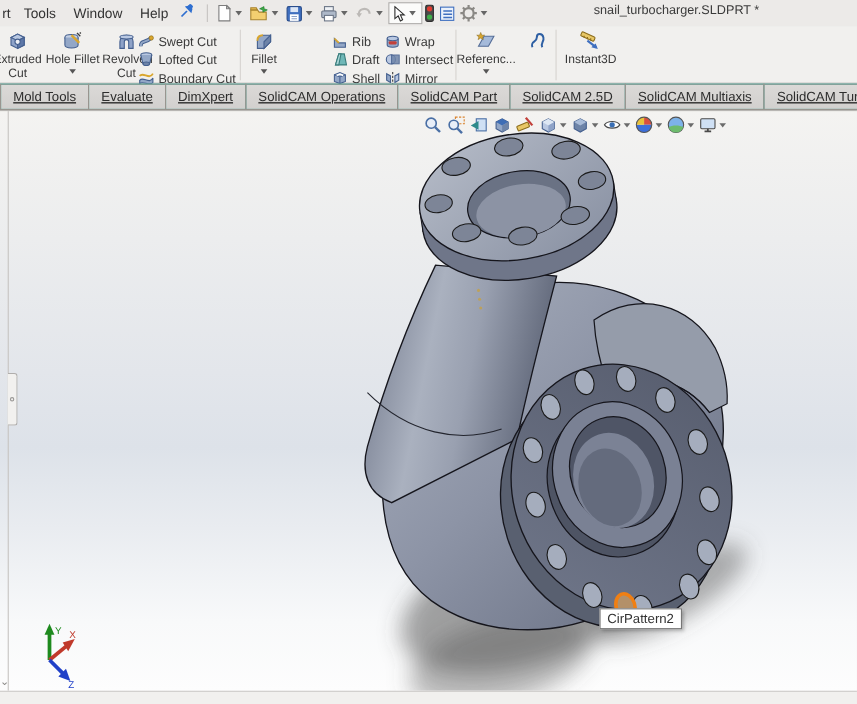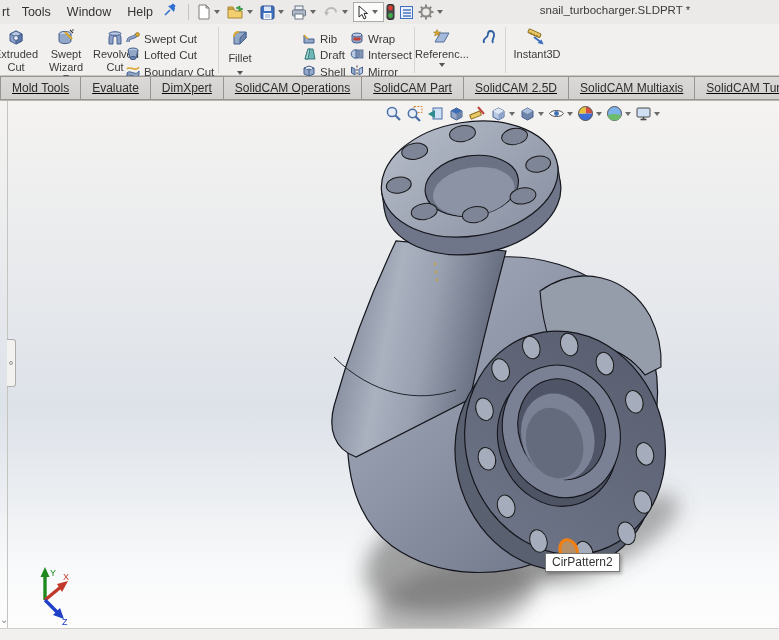--- a/index.html
+++ b/index.html
@@ -189,21 +189,21 @@
 
     <div class="rib-big" style="left:40px;width:52px;">
       <span class="ic">
         <svg width="20" height="20" viewBox="0 0 20 20">
           <ellipse cx="9" cy="6" rx="6" ry="2.6" fill="#c4d0e4" stroke="#45608f"></ellipse>
           <path d="M3 6 v7 a6 2.6 0 0 0 12 0 v-7" fill="#93a7c7" stroke="#45608f"></path>
           <line x1="9" y1="4" x2="16" y2="11" stroke="#d9a62e" stroke-width="2.2"></line>
           <path d="M14 2 l3 3 M16.5 1.5 l1 1" stroke="#3a3a3a" stroke-width="1.2"></path>
         </svg>
       </span>
-      <span class="lbl">Swept Wizard</span>
+      <span class="lbl">Hole Fillet</span>
       <span class="rib-caret"></span>
     </div>
 
     <div class="rib-big" style="left:92px;width:46px;">
       <span class="ic">
         <svg width="20" height="20" viewBox="0 0 20 20">
           <path d="M4 16 v-6 a6 6 0 0 1 12 0 v6 h-4 v-6 a2 2 0 0 0 -4 0 v6 z" fill="#8fa3c8" stroke="#45608f"></path>
           <ellipse cx="10" cy="5.6" rx="6" ry="1.8" fill="#b9c8e2" stroke="#45608f"></ellipse>
         </svg>
       </span>
@@ -231,21 +231,21 @@
         <svg width="14" height="14" viewBox="0 0 14 14">
           <path d="M1 9 C4 5 10 13 13 7 L13 11 C10 15 4 9 1 12 z" fill="#93a7c7" stroke="#45608f"></path>
           <path d="M1 5 C4 1 10 9 13 3" fill="none" stroke="#d9a62e" stroke-width="1.6"></path>
         </svg>
         <span class="lbl">Boundary Cut</span>
       </div>
     </div>
 
     <div class="rib-sep" style="left:218px;"></div>
 
-    <div class="rib-big" style="left:222px;width:36px;justify-content:space-between;">
+    <div class="rib-big" style="left:222px;width:36px;">
       <span class="ic">
         <svg width="20" height="20" viewBox="0 0 20 20">
           <path d="M4 16 V9 Q4 4 9 4 L16 4 L16 10 L10 16 z" fill="#93a7c7" stroke="#45608f"></path>
           <path d="M4 9 Q4 4 9 4" fill="none" stroke="#d9a62e" stroke-width="1.8"></path>
           <polygon points="16,4 16,10 10,16 10,10" fill="#6e84a8" stroke="#45608f"></polygon>
         </svg>
       </span>
       <span class="lbl">Fillet</span>
       <span class="rib-caret"></span>
     </div>

